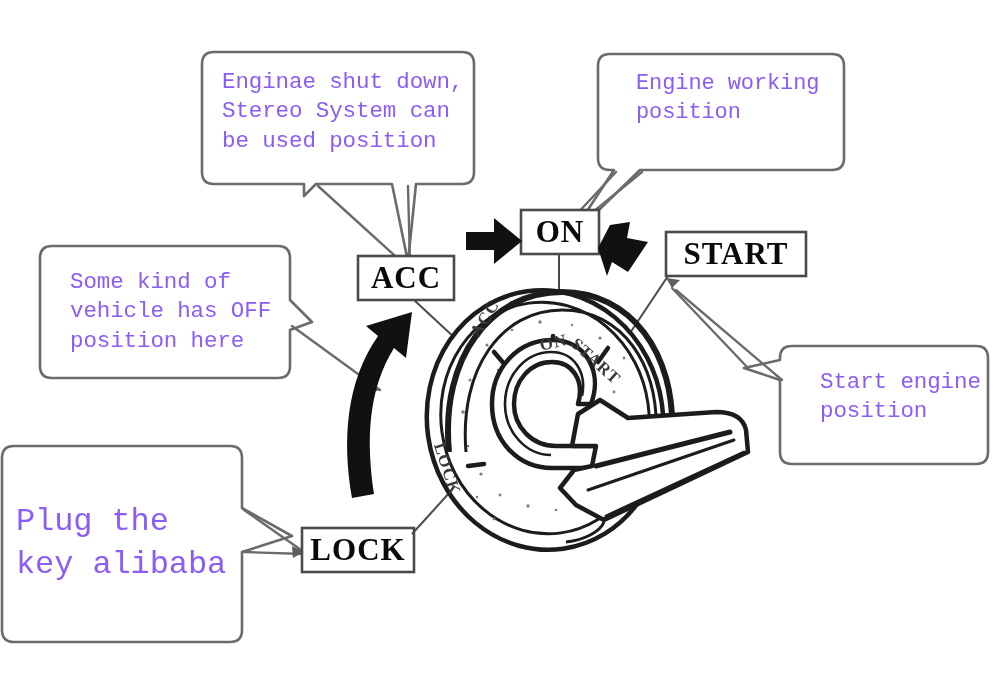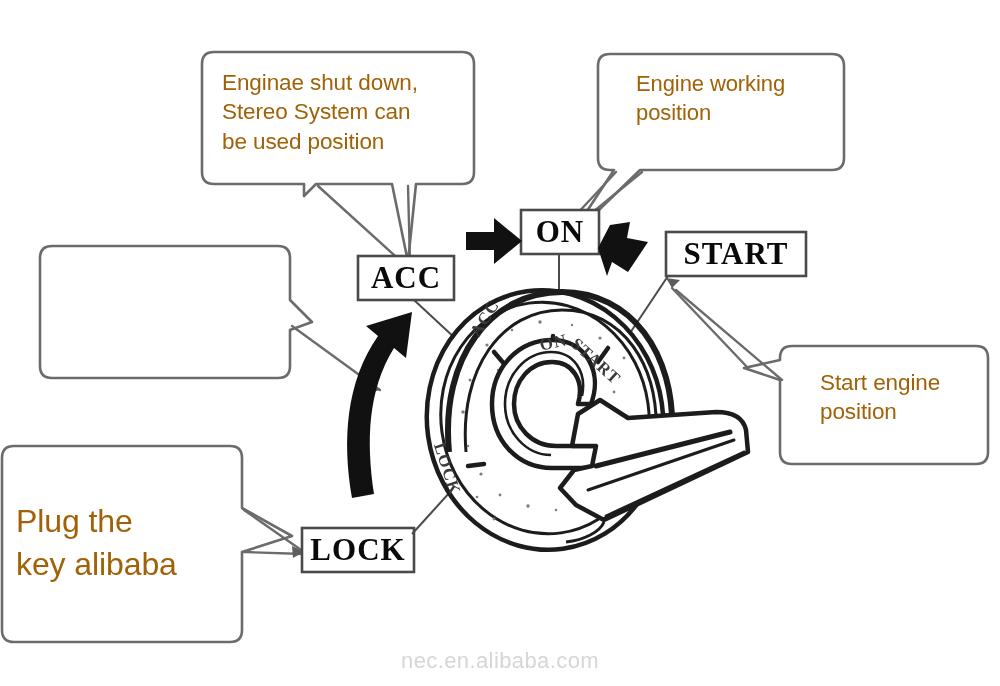--- a/index.html
+++ b/index.html
@@ -22,22 +22,22 @@
   }
   #art {
     position: absolute;
     left: 0;
     top: 0;
     width: 1000px;
     height: 686px;
   }
   .callout-text {
     position: absolute;
-    color: #a16207;
-    font-family: Liberation Sans, sans-serif;
+    color: #8b5cf6;
+    font-family: Liberation Mono, monospace;
     line-height: 1.30;
     white-space: pre-line;
     letter-spacing: -0.1px;
   }
   #callout-acc-text   { left: 222px; top: 68px;  width: 250px; font-size: 22.5px; }
   #callout-on-text    { left: 636px; top: 70px;  width: 215px; font-size: 22px; }
   #callout-off-text   { left: 70px;  top: 268px; width: 215px; font-size: 22.5px; }
   #callout-start-text { left: 820px; top: 368px; width: 190px; font-size: 22.5px; }
   #callout-plug-text  { left: 16px;  top: 500px; width: 230px; font-size: 32px; line-height: 1.35; }
 
@@ -226,32 +226,34 @@
     <path fill="none" stroke="#1c1c1c" stroke-width="3" d="M 604,522 C 600,532 584,540 566,542"></path>
   </svg>
 
   <div class="callout-text" id="callout-acc-text">Enginae shut down,
 Stereo System can
 be used position</div>
 
   <div class="callout-text" id="callout-on-text">Engine working
 position</div>
 
+  <div class="callout-text" id="callout-off-text">Some kind of
+vehicle has OFF
+position here</div>
 
   <div class="callout-text" id="callout-start-text">Start engine
 position</div>
 
   <div class="callout-text" id="callout-plug-text">Plug the
 key alibaba</div>
 
   <div class="pos-label" id="label-acc">ACC</div>
   <div class="pos-label" id="label-on">ON</div>
   <div class="pos-label" id="label-start">START</div>
   <div class="pos-label" id="label-lock">LOCK</div>
 
   <div class="dial-text" id="dial-acc">ACC</div>
   <div class="dial-text" id="dial-on">ON</div>
   <div class="dial-text" id="dial-start">START</div>
   <div class="dial-text" id="dial-lock">LOCK</div>
 
-  <div id="watermark">nec.en.alibaba.com</div>
 
 </div>
 
 </body></html>

